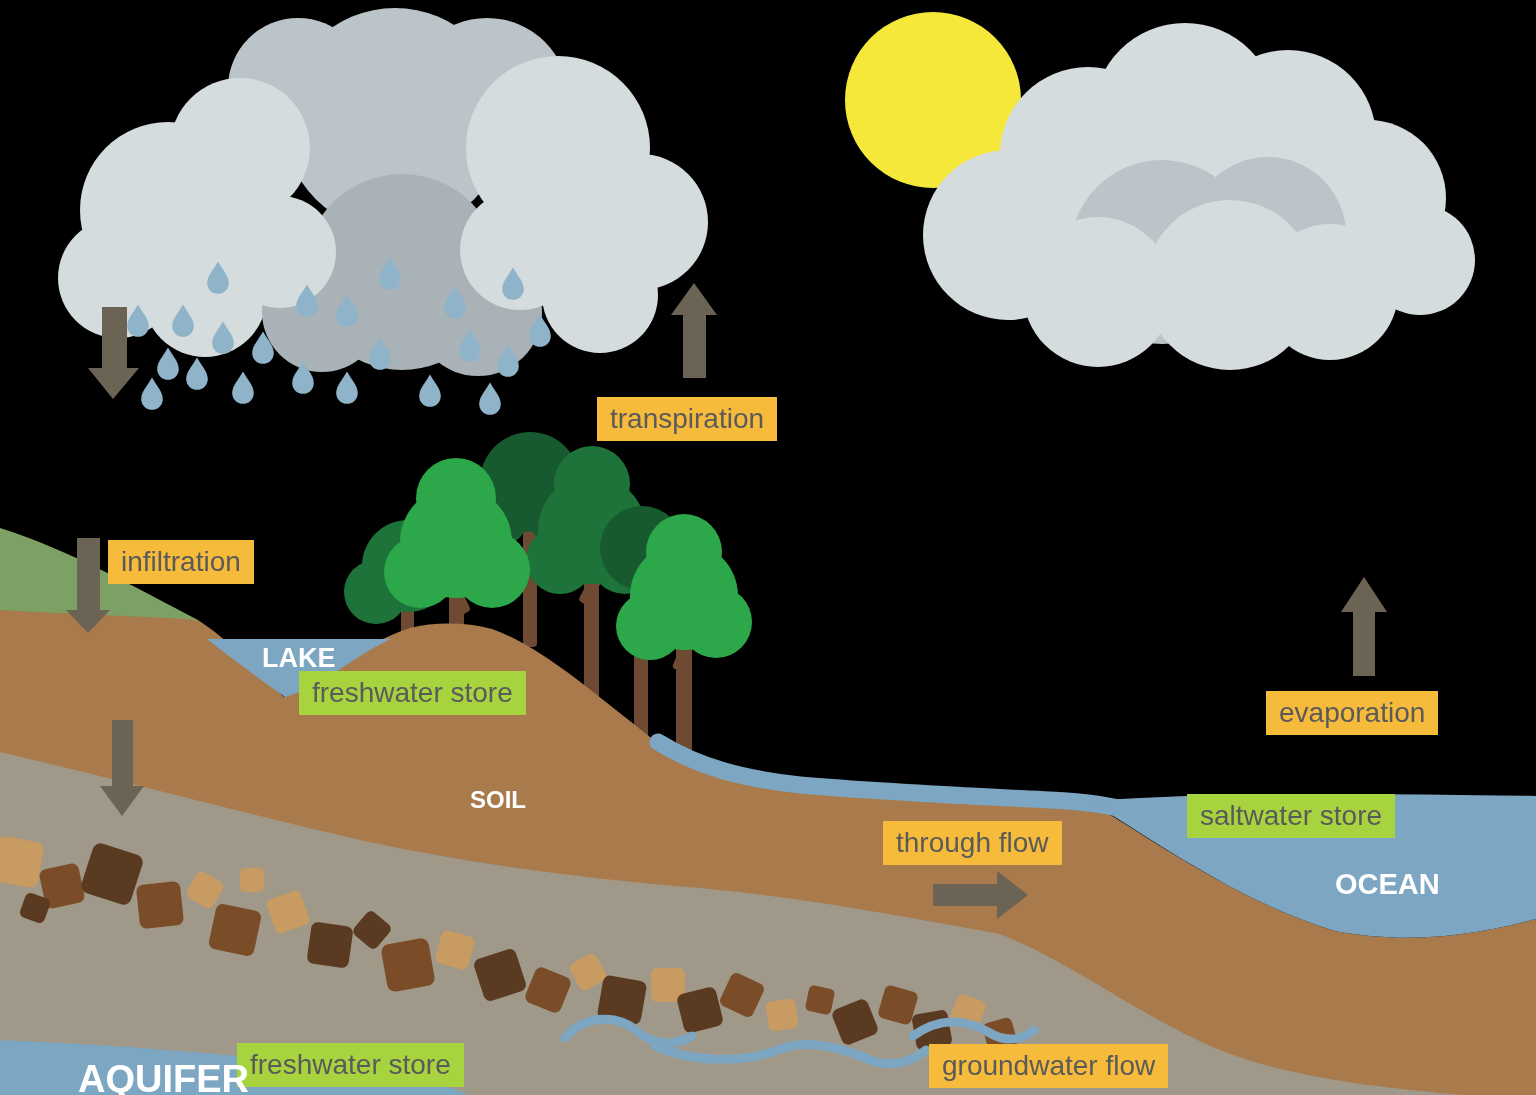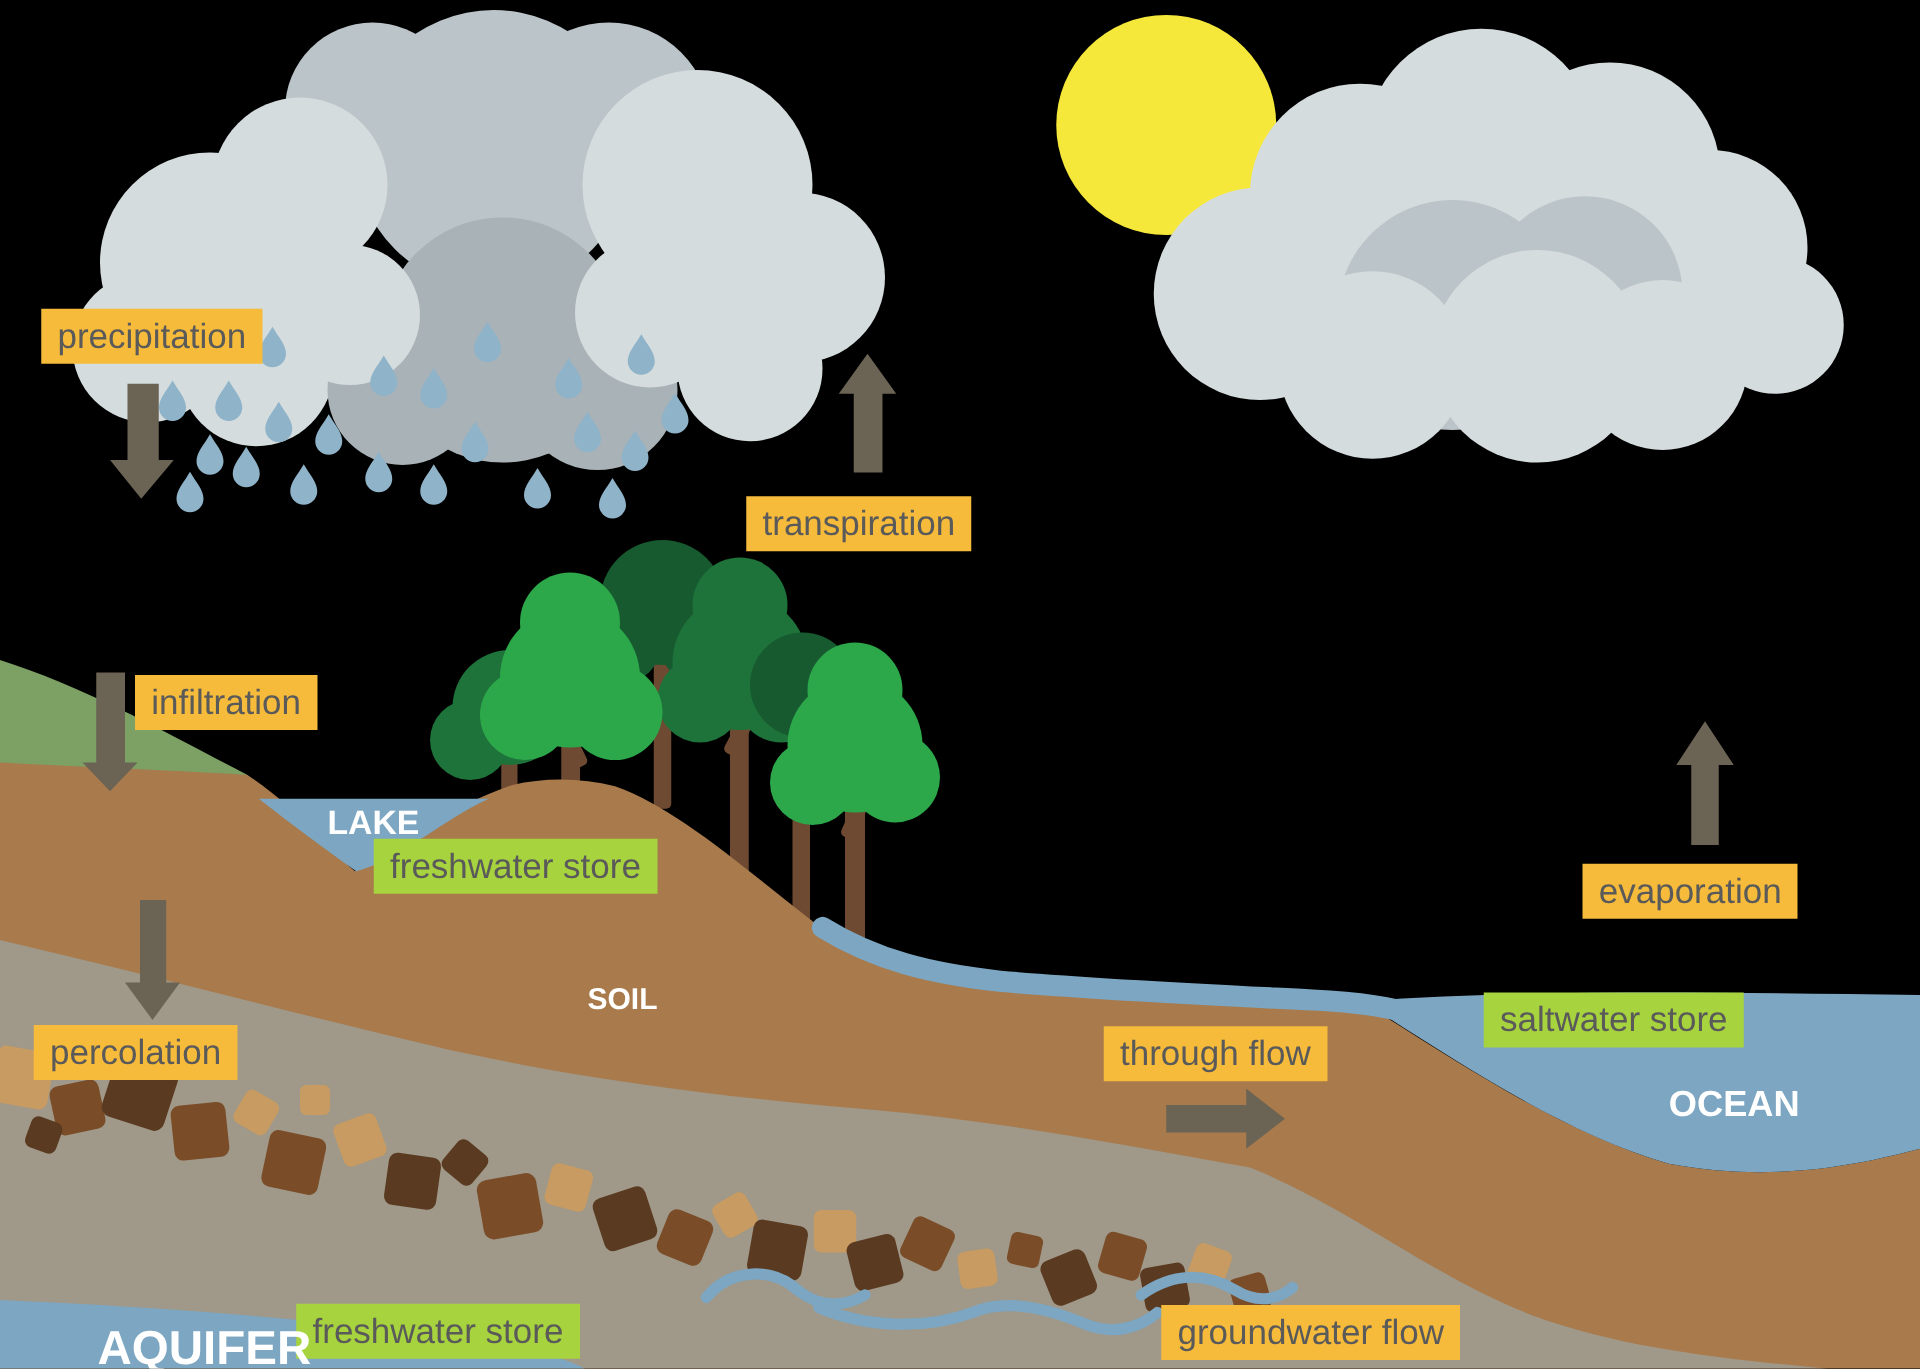--- a/index.html
+++ b/index.html
@@ -246,25 +246,23 @@
   <g class="c-arrow">
     <path d="M102,307 L127,307 L127,368 L139,368 L113,399 L88,368 L102,368 Z"></path>
     <path d="M77,538 L100,538 L100,610 L110,610 L88,633 L66,610 L77,610 Z"></path>
     <path d="M112,720 L133,720 L133,786 L144,786 L122,816 L100,786 L112,786 Z"></path>
     <path d="M683,378 L683,315 L671,315 L694,283 L717,315 L706,315 L706,378 Z"></path>
     <path d="M1353,676 L1353,612 L1341,612 L1364,577 L1387,612 L1375,612 L1375,676 Z"></path>
     <path d="M933,884 L997,884 L997,871 L1028,895 L997,919 L997,906 L933,906 Z"></path>
   </g>
 </svg>
 
-<div class="plabel" style="left:33px;top:247px">precipitation</div>
 <div class="plabel" style="left:597px;top:397px">transpiration</div>
 <div class="plabel" style="left:108px;top:540px">infiltration</div>
 <div class="plabel" style="left:1266px;top:691px">evaporation</div>
-<div class="plabel" style="left:27px;top:820px">percolation</div>
 <div class="plabel" style="left:929px;top:1044px">groundwater flow</div>
 <div class="plabel" style="left:883px;top:821px">through flow</div>
 
 <div class="slabel" style="left:299px;top:671px">freshwater store</div>
 <div class="slabel" style="left:237px;top:1043px">freshwater store</div>
 <div class="slabel" style="left:1187px;top:794px">saltwater store</div>
 
 <div class="tlabel" style="left:262px;top:643px;font-size:27px">LAKE</div>
 <div class="tlabel" style="left:470px;top:786px;font-size:24px">SOIL</div>
 <div class="tlabel" style="left:1335px;top:868px;font-size:29px">OCEAN</div>

